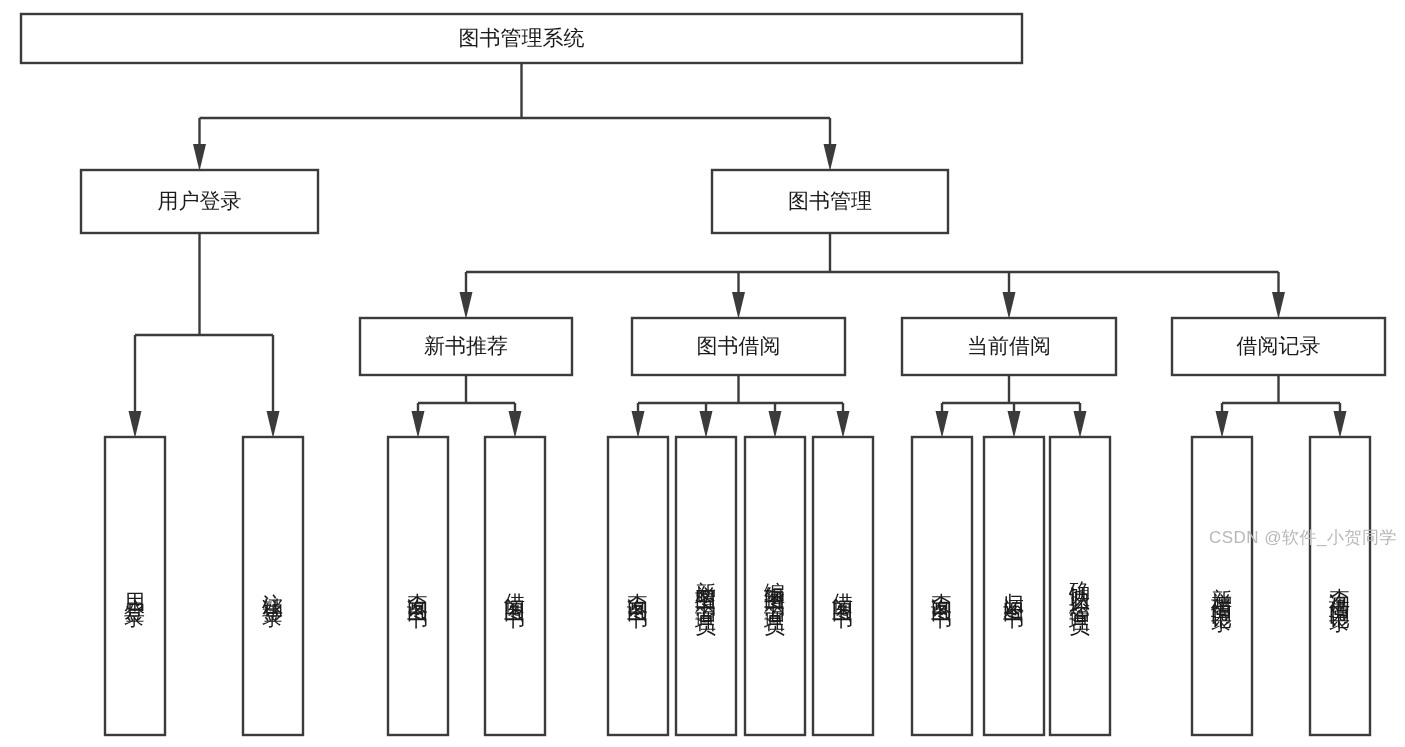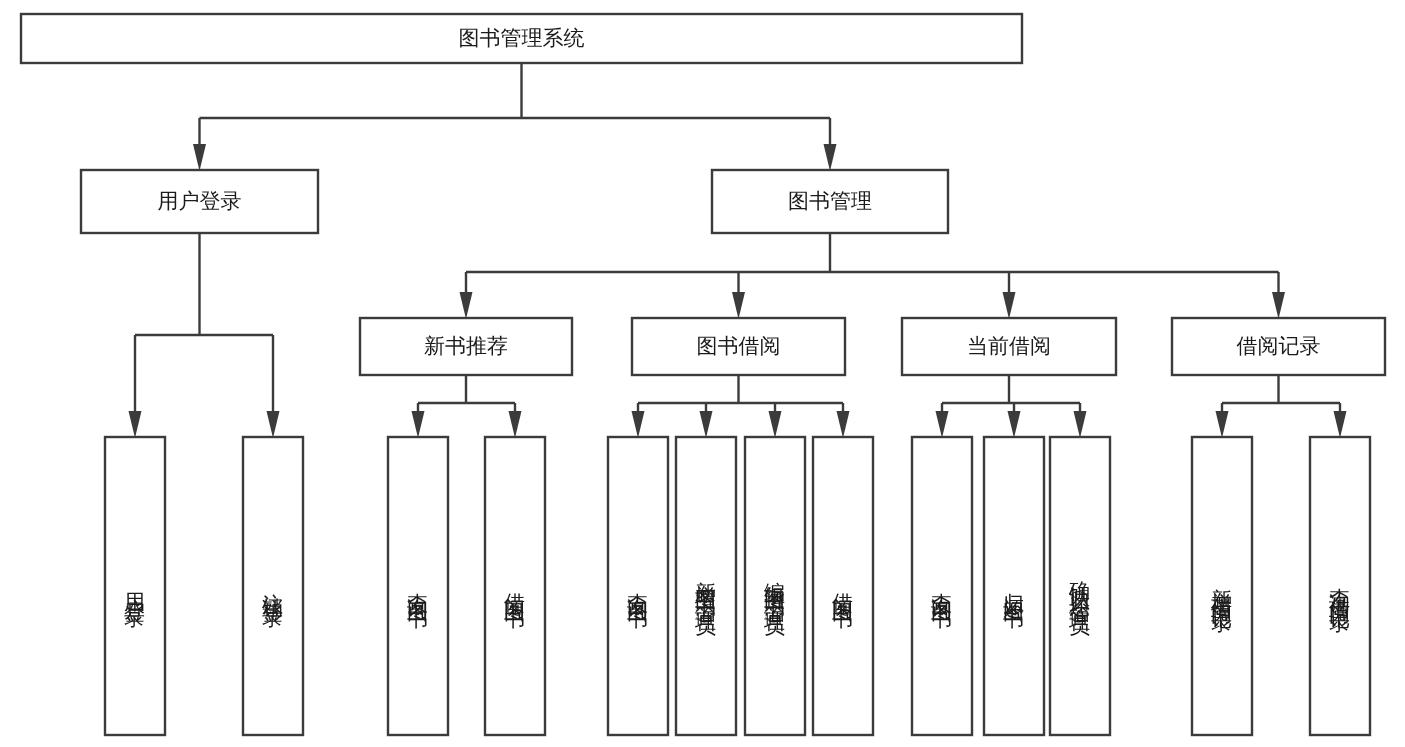--- a/index.html
+++ b/index.html
@@ -220,13 +220,14 @@
         <span class="node-label-v">确认归还（管理员）</span>
       </div>
       <div class="node-label-v-wrap" style="left: 1192px; top: 437px; width: 60px; height: 298px;">
         <span class="node-label-v">新增借阅记录</span>
       </div>
       <div class="node-label-v-wrap" style="left: 1310px; top: 437px; width: 60px; height: 298px;">
         <span class="node-label-v">查询借阅记录</span>
       </div>
     </div>
 
+  <div class="watermark">CSDN @软件_小贺同学</div>
 </div>
 
 </body></html>

